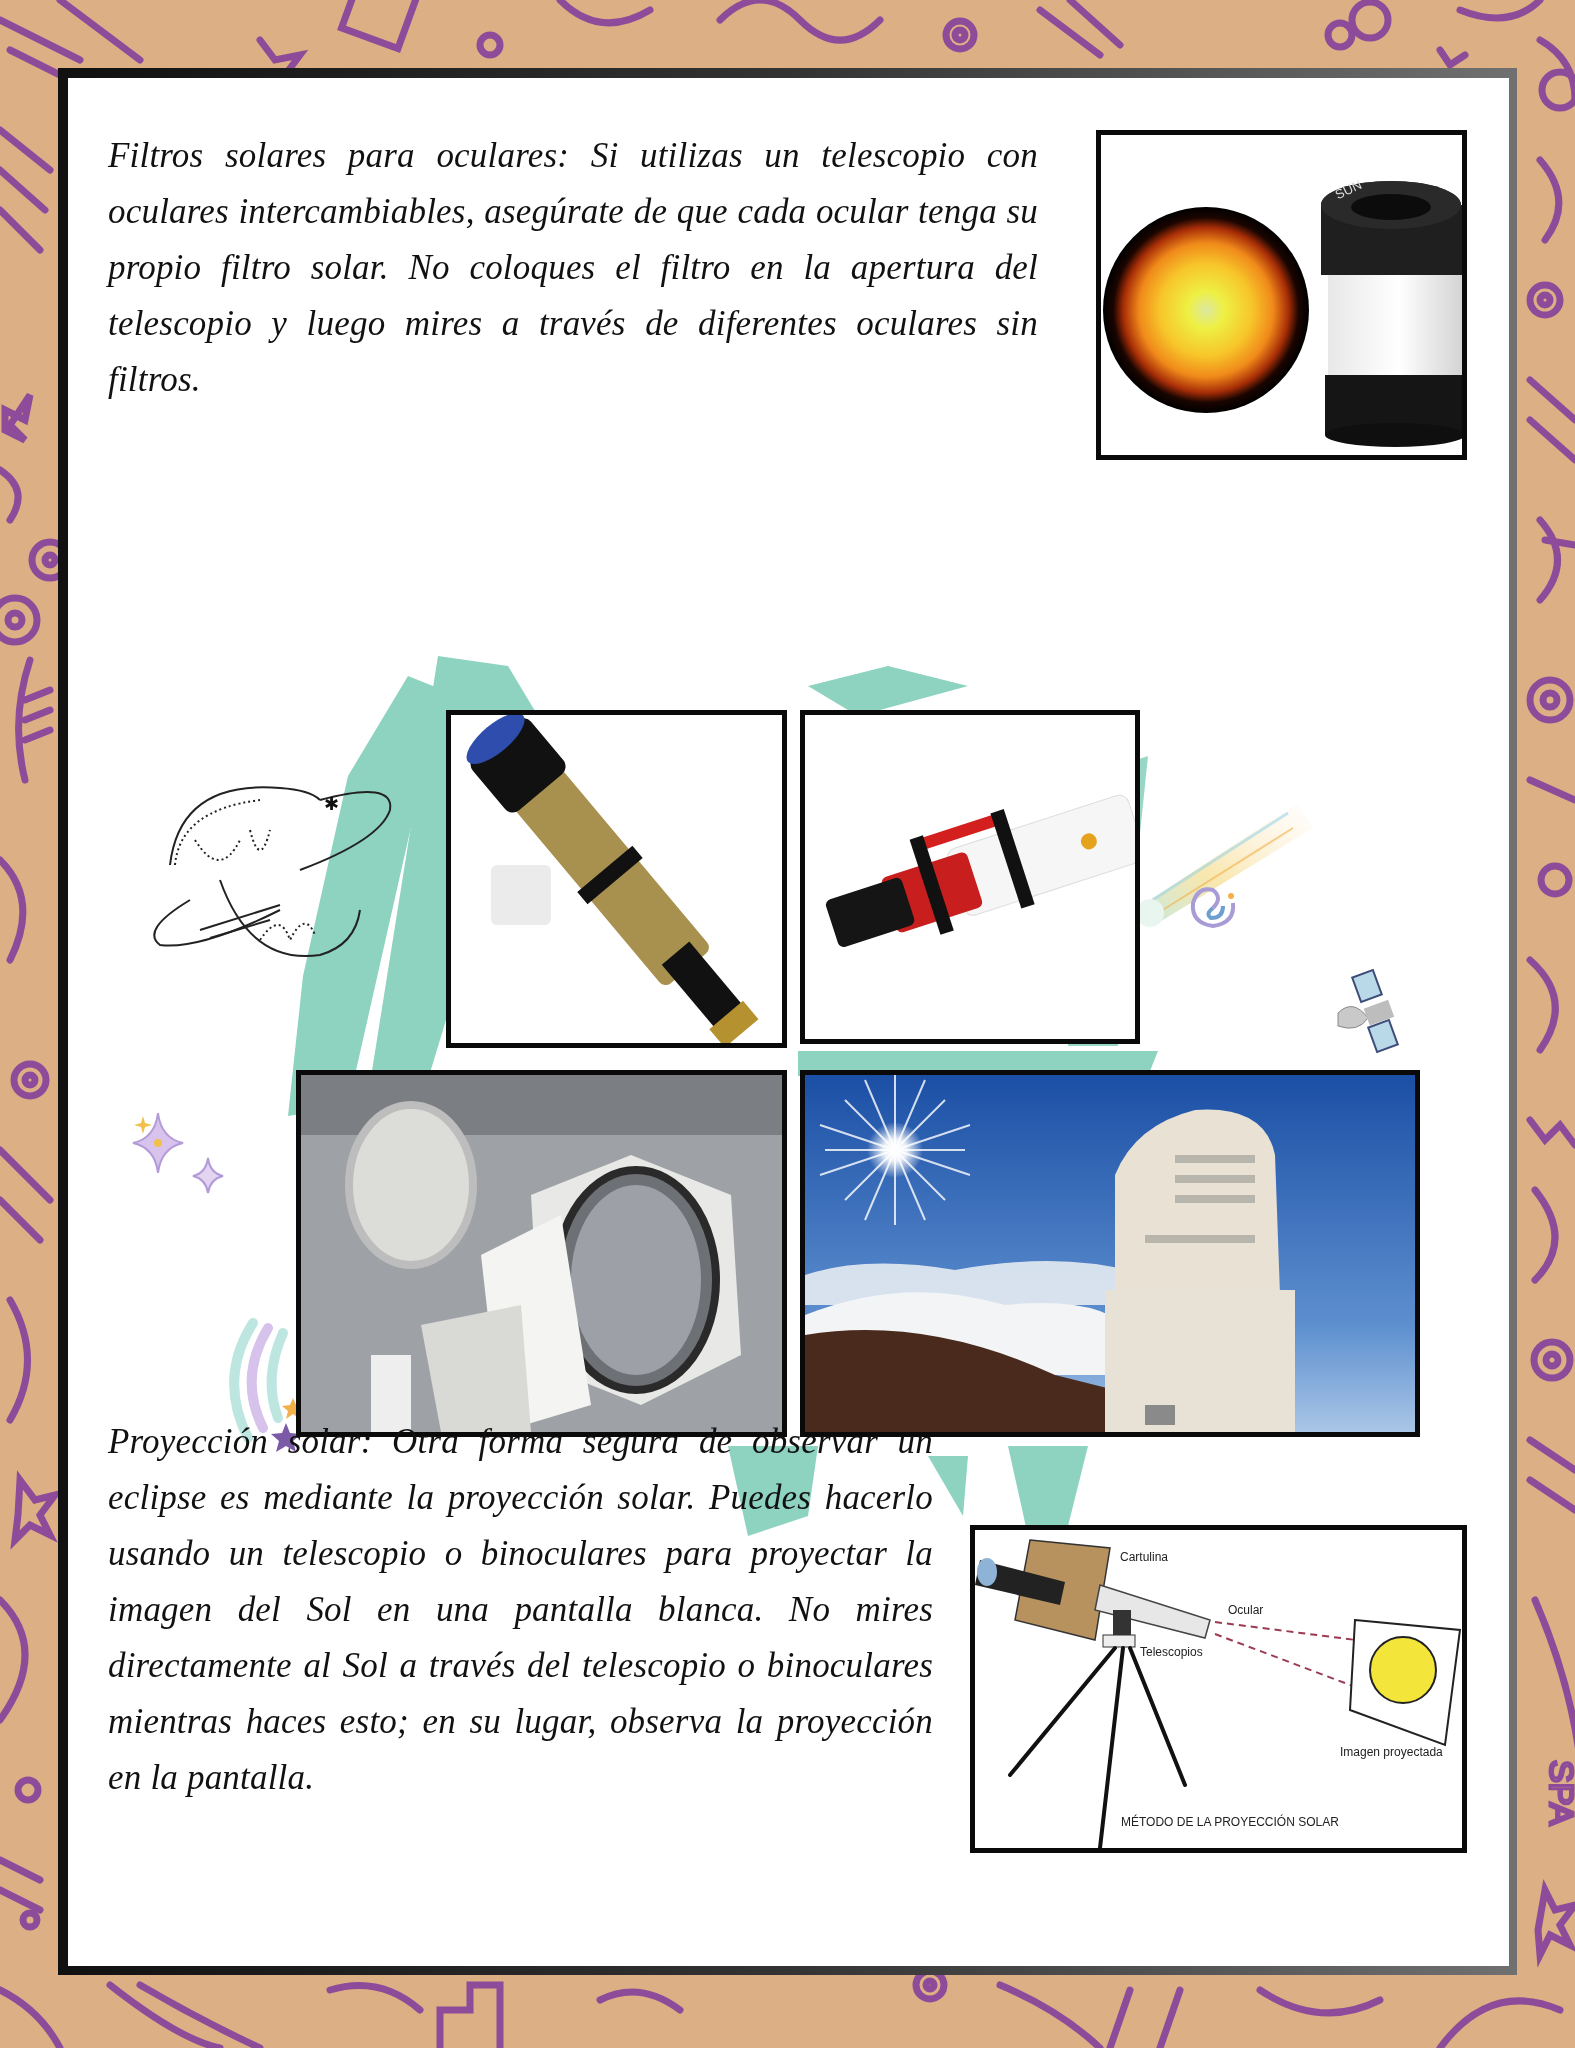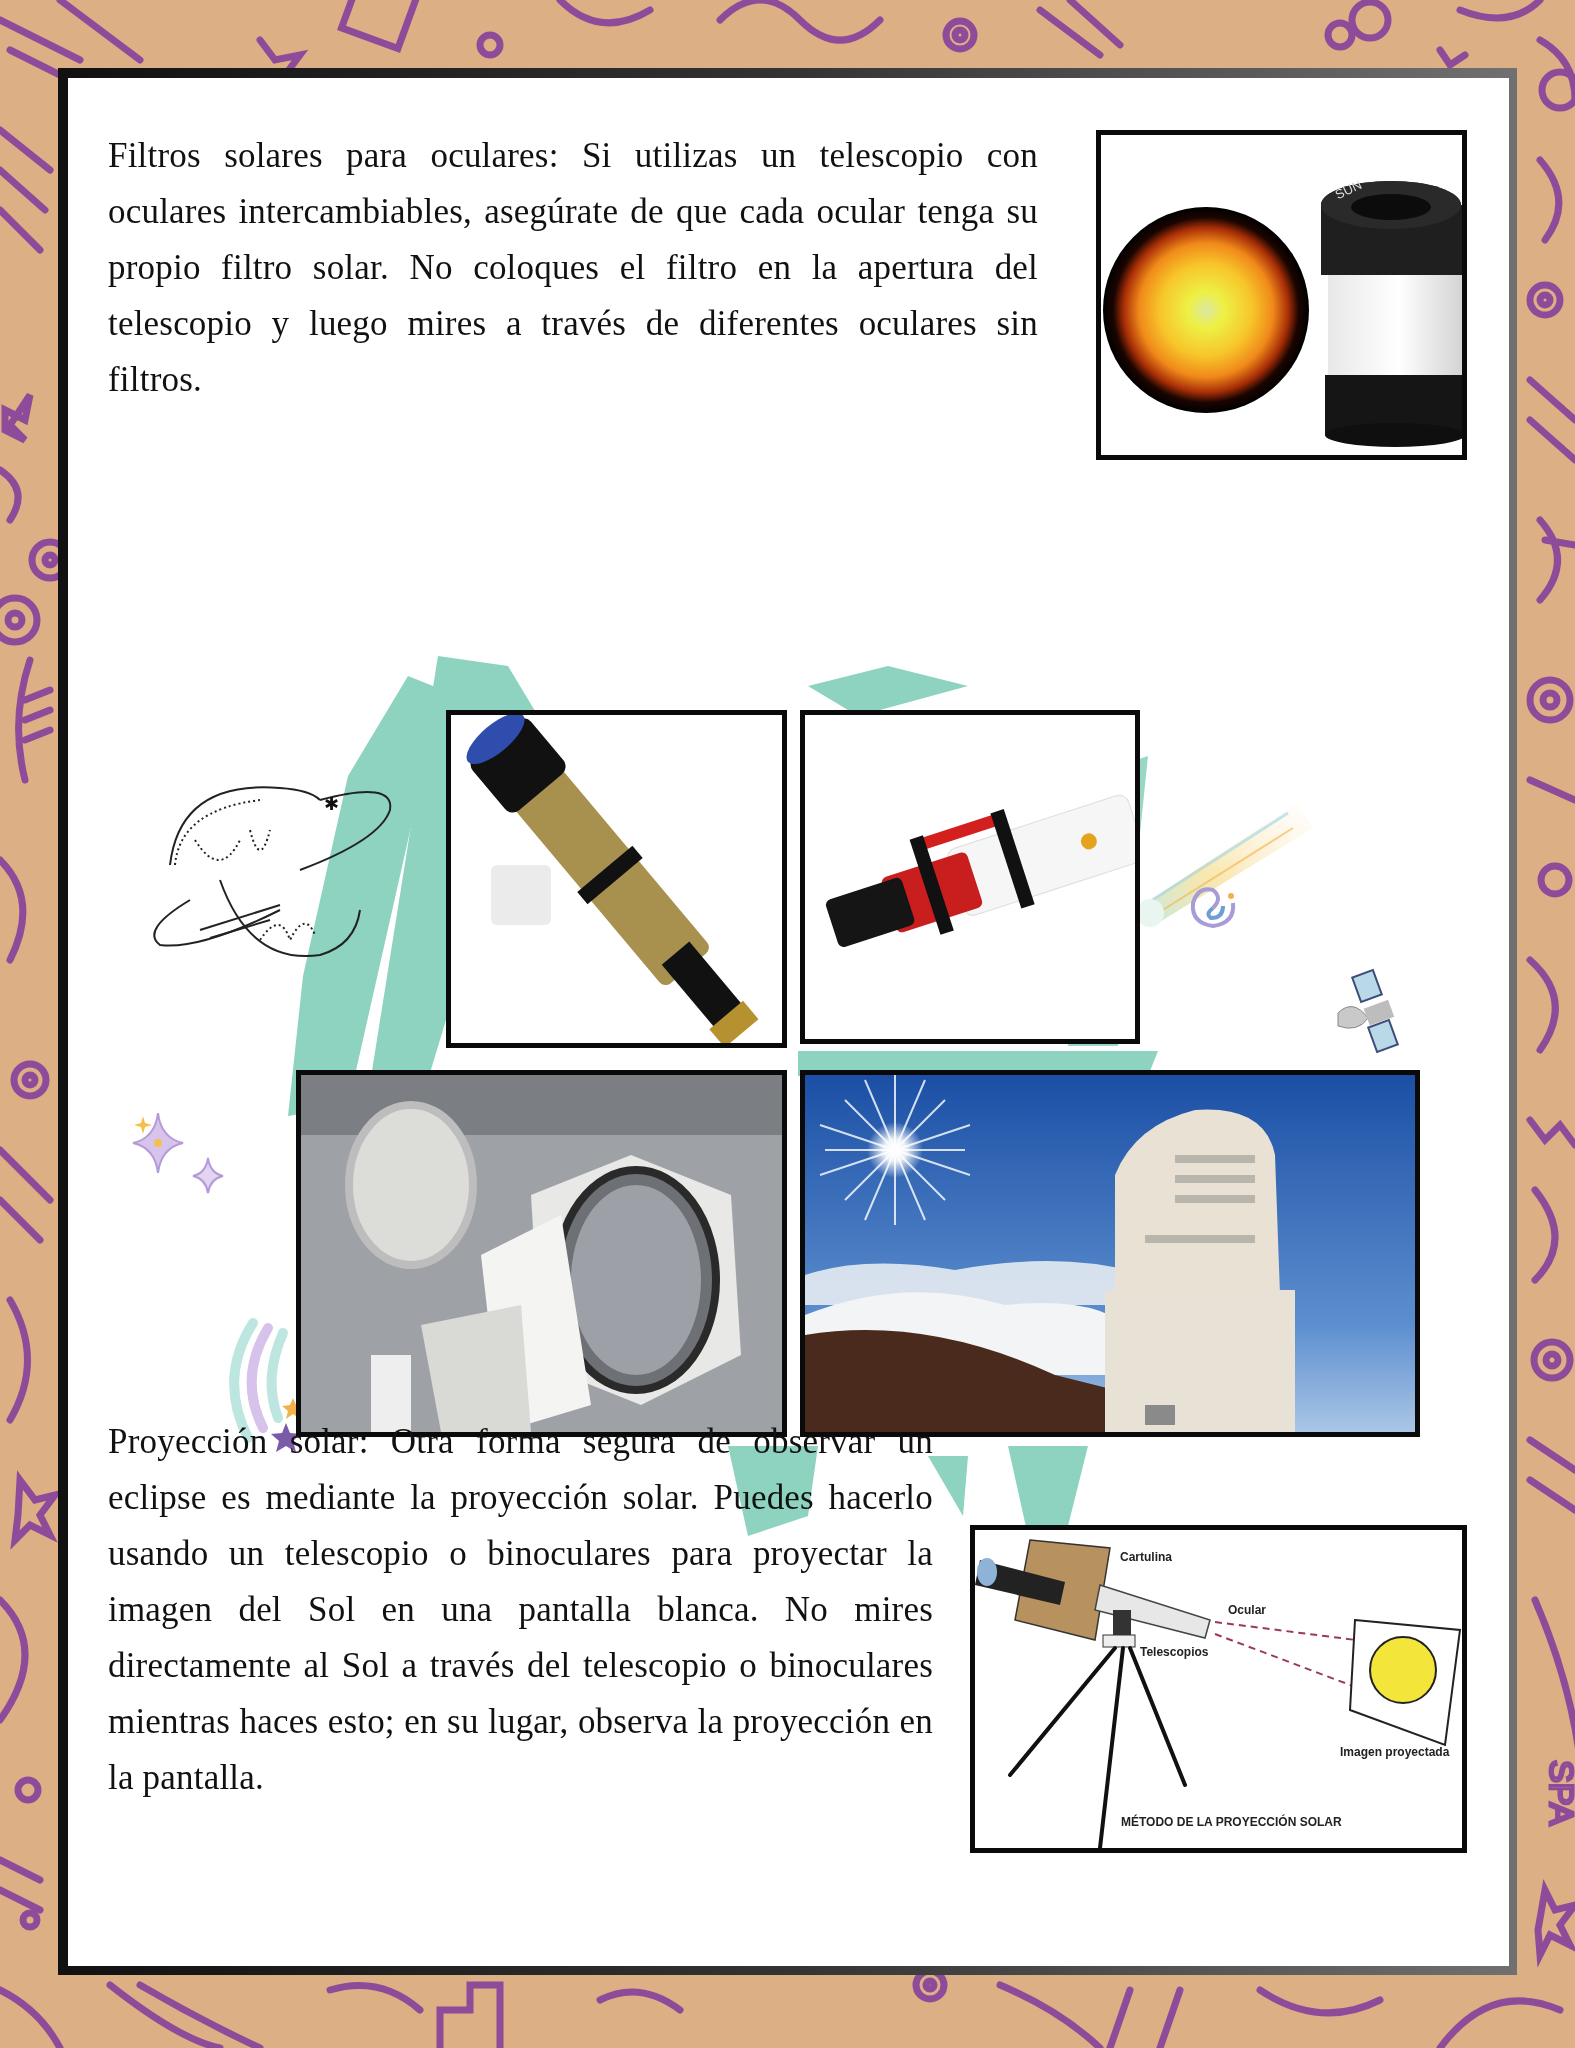--- a/index.html
+++ b/index.html
@@ -28,21 +28,21 @@
     font-family: "Liberation Serif", "DejaVu Serif", serif;
     font-size: 35px;
     line-height: 56px;
     color: #111;
     text-align: justify;
     letter-spacing: 0.2px;
   }
   .para.p1 { left: 40px; top: 50px; width: 930px; }
   .para.p2 { left: 40px; top: 420px; width: 1360px; }
   .para.p3 { left: 40px; top: 1336px; width: 825px; }
-  .para.last-left { text-align-last: left; }
+  .para.last-left { text-align-last: left; font-style: italic; }
 
   .framed-img {
     position: absolute;
     border: 5px solid #0a0a0a;
     background: #fff;
     overflow: hidden;
   }
   .eyepiece-box { left: 1028px; top: 52px; width: 371px; height: 330px; }
   .proj-box { left: 902px; top: 1447px; width: 497px; height: 328px; }
 
@@ -51,21 +51,21 @@
   .g2 { left: 732px; top: 632px; width: 340px; height: 334px; }
   .g3 { left: 228px; top: 992px; width: 491px; height: 367px; }
   .g4 { left: 732px; top: 992px; width: 620px; height: 367px; }
 
   .deco { position: absolute; pointer-events: none; }
   svg { display: block; }
 
   .diag-label {
     position: absolute;
     font-family: "Liberation Sans", "DejaVu Sans", sans-serif;
-    font-weight: bold;
+    font-weight: normal;
     font-size: 12px;
     color: #222;
   }
 </style>
 </head>
 <body>
 
 <svg class="bg-pattern" viewBox="0 0 1575 2048" xmlns="http://www.w3.org/2000/svg">
   <g fill="none" stroke="#8e4b9a" stroke-width="7" stroke-linecap="round">
 

